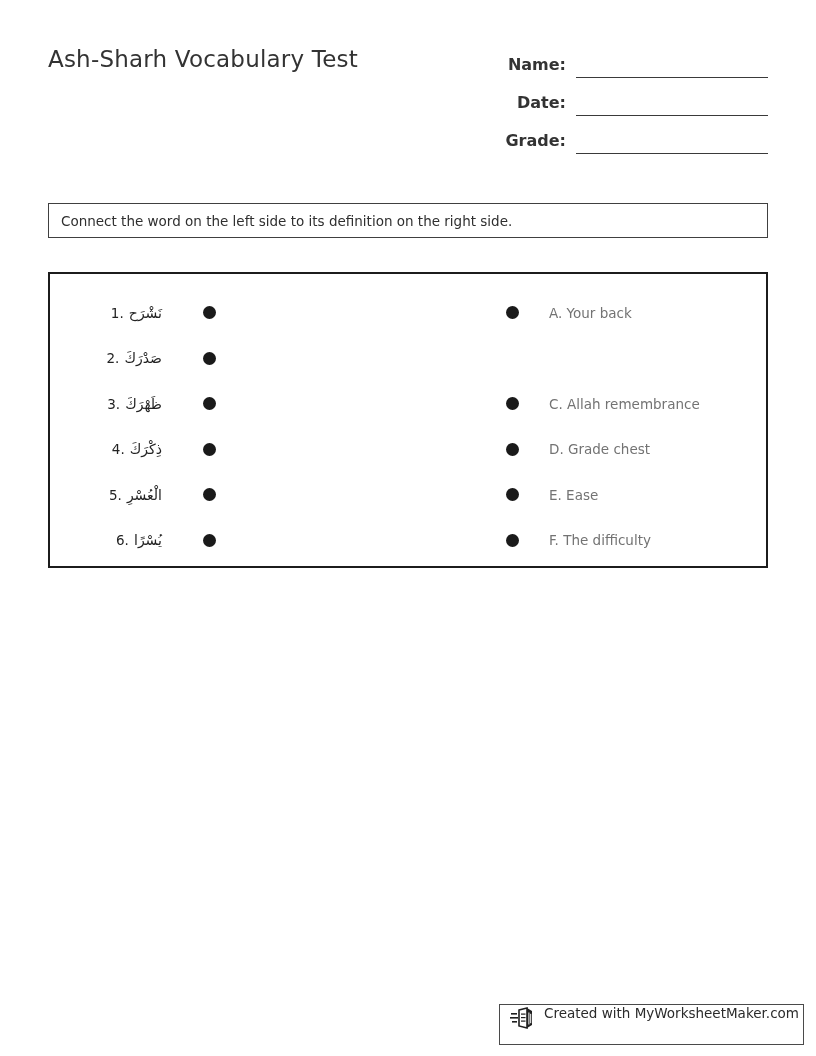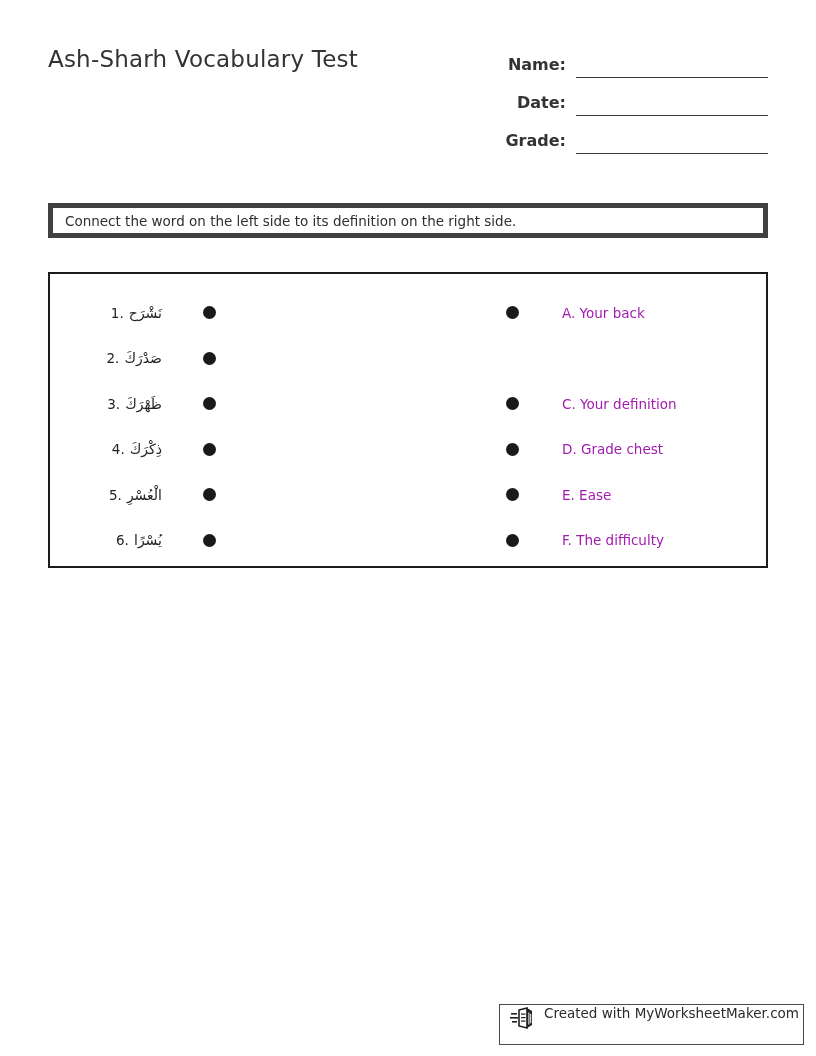--- a/index.html
+++ b/index.html
@@ -62,21 +62,21 @@
     border-bottom: 1.3px solid #3a3a3a;
   }
 
   
   .instruction-box {
     position: absolute;
     left: 48px;
     top: 203px;
     width: 720px;
     height: 35px;
-    border: 5px solid #404040;
+    border: 1px solid #404040;
     box-sizing: border-box;
     display: flex;
     align-items: center;
   }
   .instruction-text {
     font-size: 13.5px;
     color: #2f2f2f;
     padding-left: 12px;
   }
 
@@ -132,22 +132,22 @@
     margin-left: 41px;
   }
   .spacer {
     flex: 1 1 auto;
   }
   .dot-right {
     margin-right: 0;
   }
   .def-text {
     font-size: 13.5px;
-    color: #a21caf;
-    padding-left: 43px;
+    color: #737373;
+    padding-left: 30px;
     white-space: nowrap;
   }
   .right-cell {
     width: 260px;
     display: flex;
     align-items: center;
     box-sizing: border-box;
   }
 
   
@@ -227,21 +227,21 @@
     </div>
 
     <div class="match-row">
       <div class="left-cell">
         <span class="num">3.</span>&nbsp;<span class="term">ظَهْرَكَ</span>
       </div>
       <span class="dot dot-left"></span>
       <span class="spacer"></span>
       <div class="right-cell">
         <span class="dot dot-right"></span>
-        <span class="def-text">C. Your definition</span>
+        <span class="def-text">C. Allah remembrance</span>
       </div>
     </div>
 
     <div class="match-row">
       <div class="left-cell">
         <span class="num">4.</span>&nbsp;<span class="term">ذِكْرَكَ</span>
       </div>
       <span class="dot dot-left"></span>
       <span class="spacer"></span>
       <div class="right-cell">

